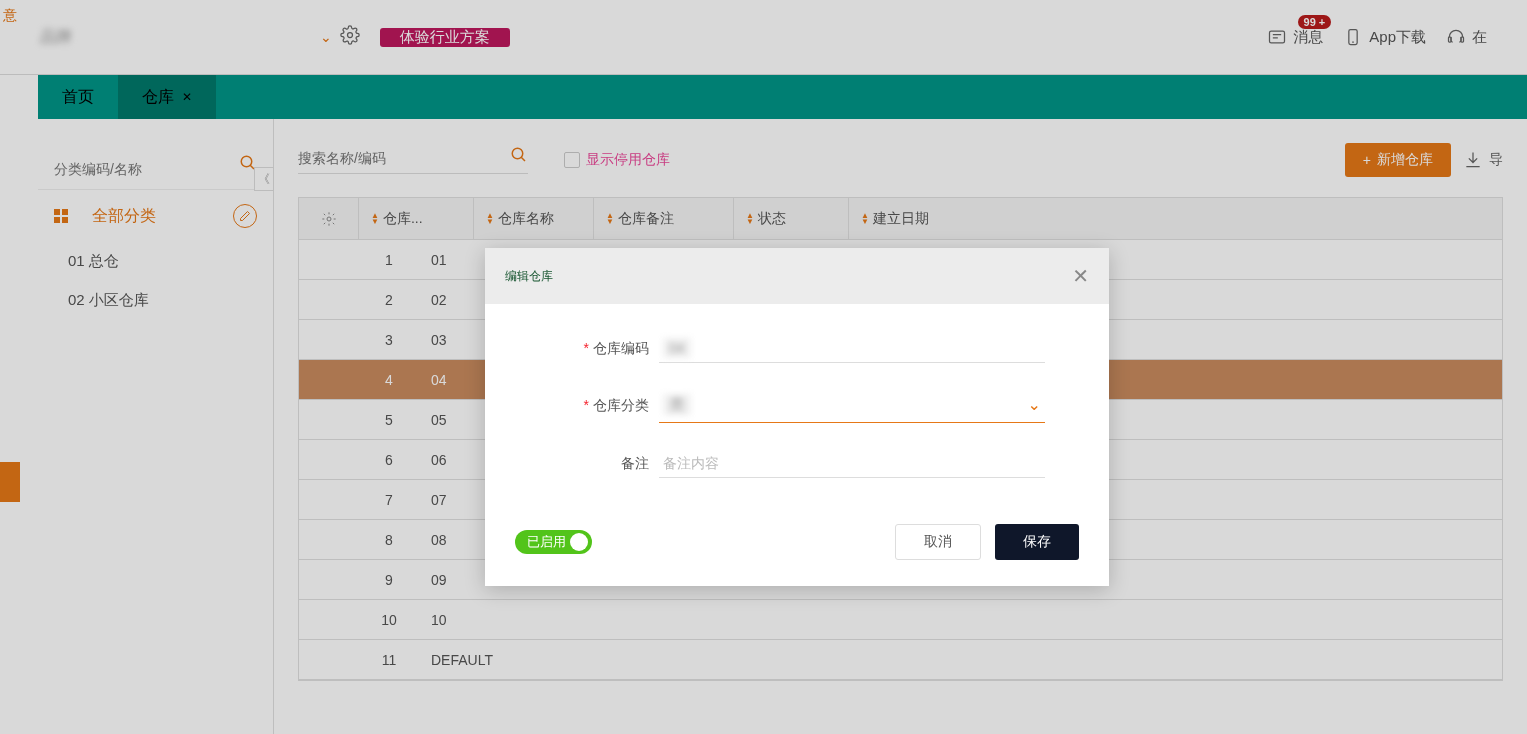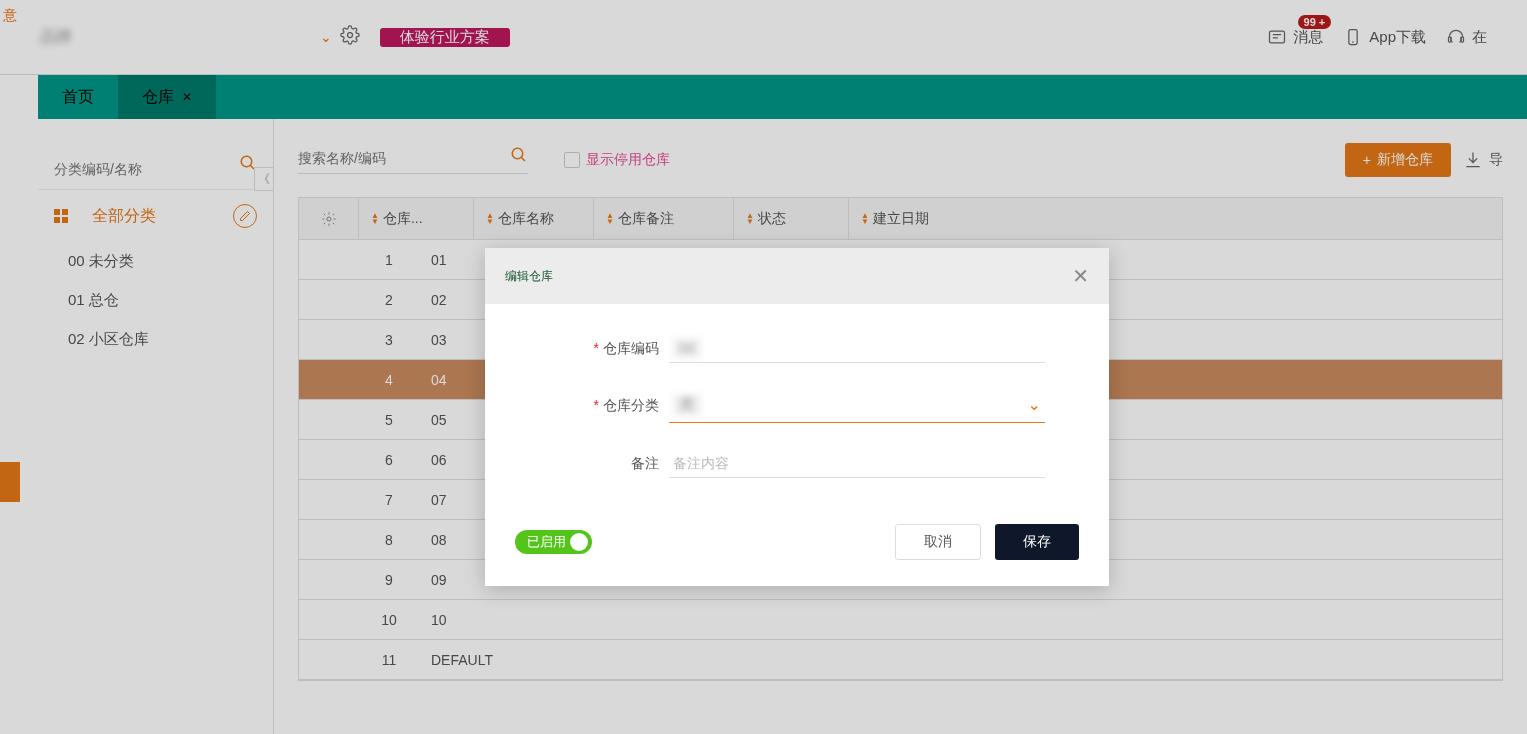--- a/index.html
+++ b/index.html
@@ -70,21 +70,21 @@
     .col-date { flex: 1; }
     
     
     .overlay { position: absolute; top: 0; left: 0; right: 0; bottom: 0; background: rgba(0,0,0,0.15); z-index: 100; }
     
     
     .modal { position: absolute; top: 248px; left: 485px; width: 624px; background: #fff; z-index: 101; box-shadow: 0 4px 20px rgba(0,0,0,0.2); }
     .modal-header { background: #ececec; padding: 16px 20px; display: flex; align-items: center; }
     .modal-title { font-size: 12px; color: #14532d; }
     .modal-close { margin-left: auto; font-size: 20px; color: #888; cursor: pointer; }
-    .modal-body { padding: 30px 64px 10px; margin-left: 10px; }
+    .modal-body { padding: 30px 64px 10px; }
     .form-row { display: flex; align-items: center; margin-bottom: 26px; }
     .form-label { width: 110px; text-align: right; font-size: 14px; color: #555; padding-right: 10px; }
     .required { color: #f5222d; margin-right: 4px; }
     .form-input { flex: 1; border: none; border-bottom: 1px solid #ddd; outline: none; padding: 6px 4px; font-size: 14px; }
     .form-input.active { border-bottom-color: #e67817; }
     .form-input::placeholder { color: #bbb; }
     .blurred-val { filter: blur(3px); color: #999; background: #f0f0f0; padding: 2px 6px; }
     .blurred-val.highlighted { background: #4da6ff; }
     .select-wrap { flex: 1; position: relative; border-bottom: 1px solid #e67817; padding: 6px 4px; }
     .select-chevron { position: absolute; right: 4px; top: 6px; color: #e67817; font-size: 16px; }
@@ -168,21 +168,20 @@
     <div class="collapse-btn">《</div>
     <div class="category-header">
       <span class="grid-icon"></span>
       <span>全部分类</span>
       <span class="edit-circle">
         <svg viewBox="0 0 24 24">
             <path d="M17 3l4 4L7 21H3v-4z"></path>
           </svg>
       </span>
     </div>
-    <div class="category-item">00 未分类</div>
     <div class="category-item">01 总仓</div>
     <div class="category-item">02 小区仓库</div>
   </div>
 
   <div class="content">
     <div class="content-toolbar">
       <div class="search-box">
         <input placeholder="搜索名称/编码" style="">
         <span class="search-icon">
           <svg viewBox="0 0 24 24" width="18" height="18" stroke="#e67817" fill="none" stroke-width="2">

